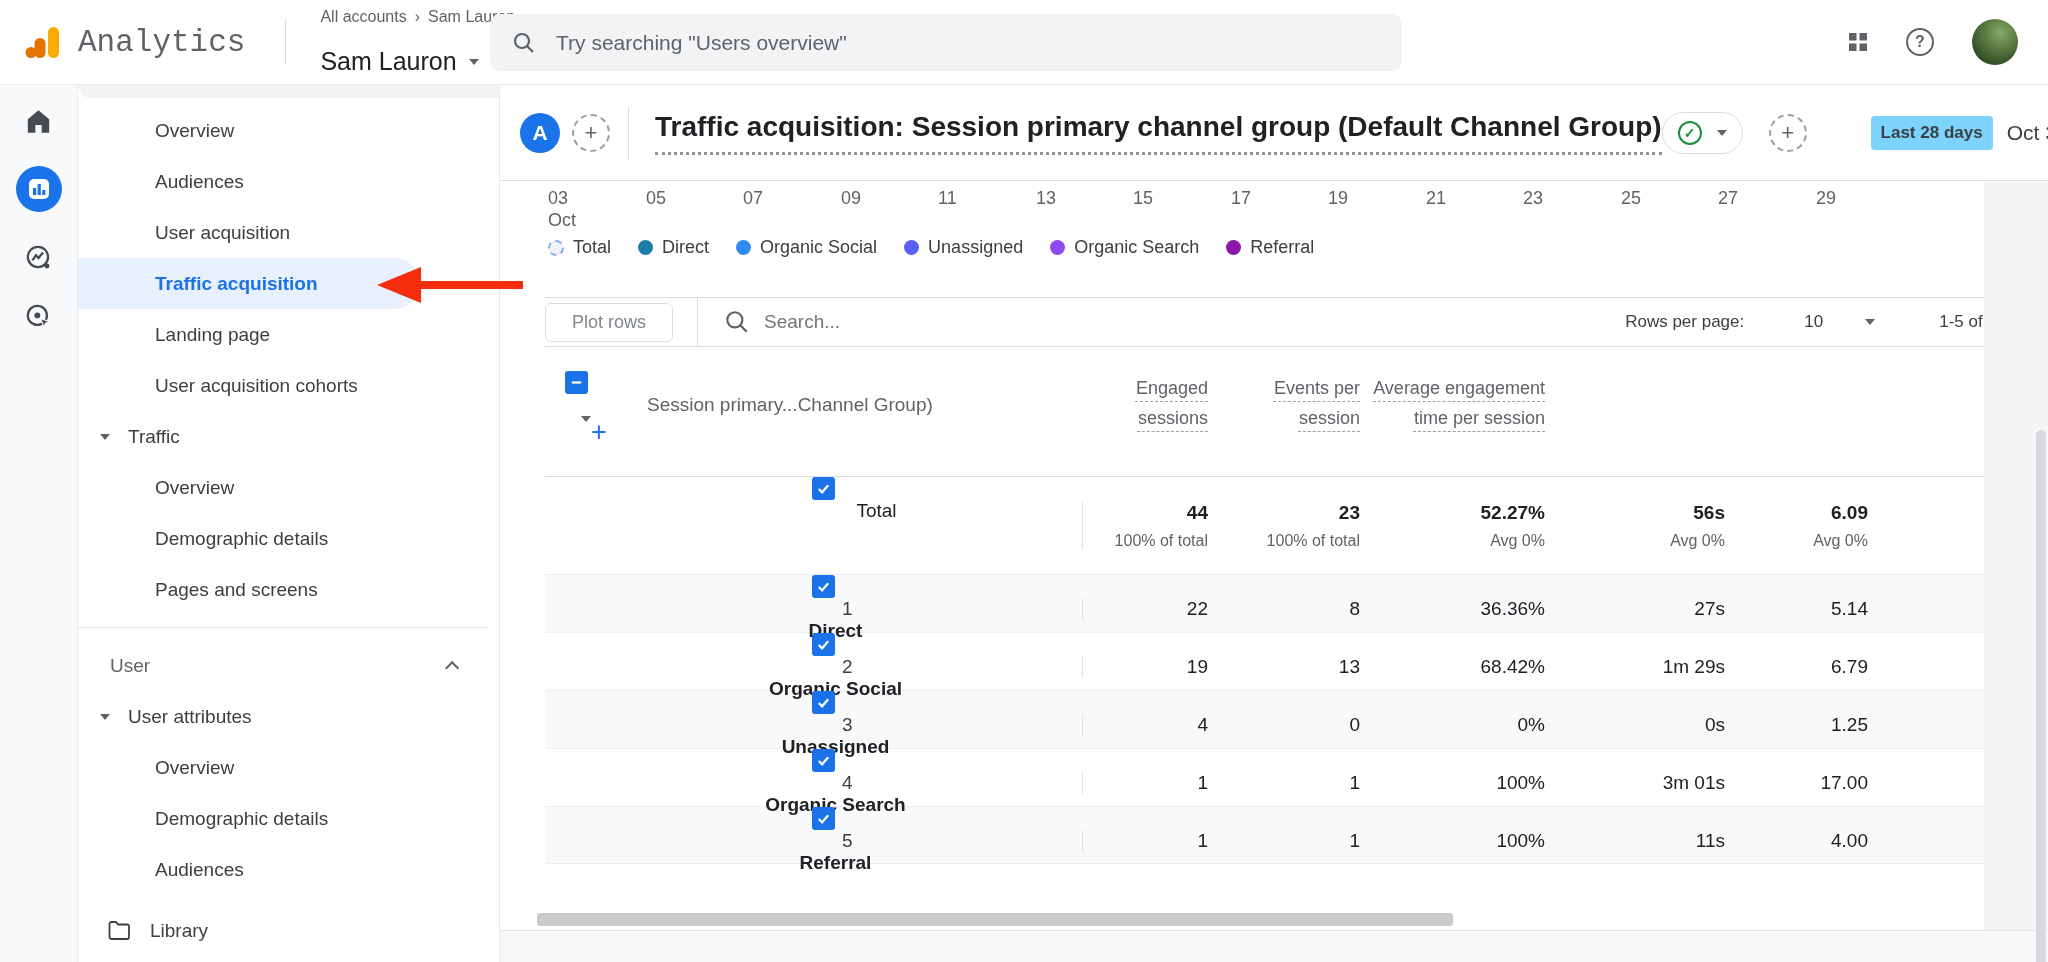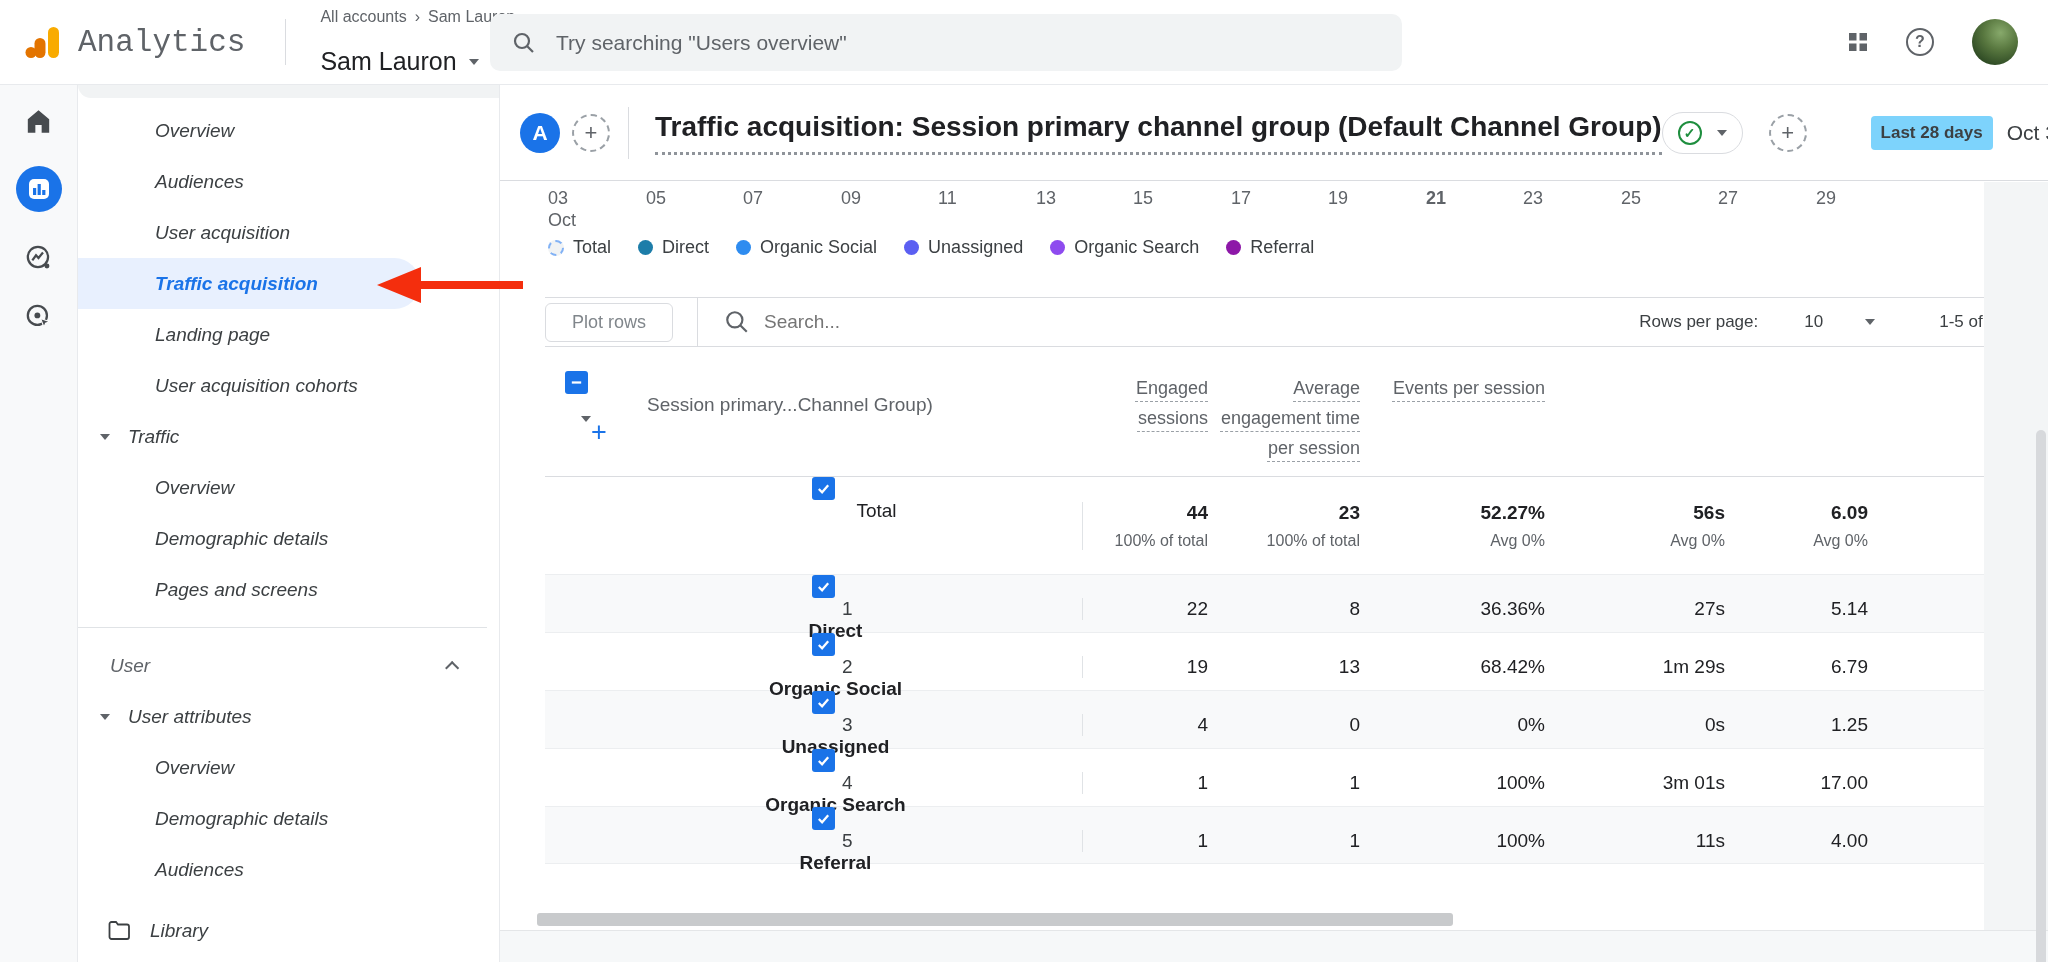--- a/index.html
+++ b/index.html
@@ -28,21 +28,21 @@
 
   
   .page { display:flex; height:877px; }
 
   .icon-rail { width:78px; background:#f8f9fa; border-right:1px solid #e8eaed;
     display:flex; flex-direction:column; align-items:center; padding-top:24px; gap:32px; flex:none; }
   .rail-active { width:46px; height:46px; border-radius:50%; background:#1a73e8;
     display:flex; align-items:center; justify-content:center; }
 
   .sidebar { width:422px; flex:none; background:#fff; border-right:1px solid #e8eaed;
-    position:relative; padding-top:20px;font-style:italic; }
+    position:relative; padding-top:20px; }
   .sidebar::before { content:""; position:absolute; top:0; left:0; right:0; height:13px;
     background:#f1f3f4; border-radius:0 0 0 14px; }
   .nav-item { height:51px; display:flex; align-items:center; font-size:19px; color:#3c4043; cursor:pointer; }
   .nav-item.lvl2 { padding-left:77px; }
   .nav-item.lvl1 { padding-left:22px; gap:18px; }
   .nav-item.active { background:#e8f0fe; border-radius:0 26px 26px 0; width:342px;
     color:#1a73e8; font-weight:bold; }
   .nav-item.active.lvl2 { padding-left:77px; }
   .nav-divider { height:1px; background:#e0e3e6; margin:12px 12px 12px 0; }
   .nav-section { height:51px; display:flex; align-items:center; justify-content:space-between;
@@ -85,21 +85,21 @@
   .controls-row { height:50px; border-top:1px solid #dadce0; border-bottom:1px solid #dadce0;
     display:flex; align-items:center; }
   .plot-rows-btn { border:1px solid #dadce0; border-radius:6px; background:#fff; color:#80868b;
     font-size:18px; padding:8px 26px; margin-right:24px; font-family:inherit; }
   .cr-divider { width:1px; height:50px; background:#dadce0; margin-right:26px; }
   .table-search { display:flex; align-items:center; gap:14px; }
   .table-search input { border:none; outline:none; font-size:19px; color:#5f6368; width:300px;
     font-family:inherit; background:transparent; }
   .controls-right { margin-left:auto; display:flex; align-items:center; padding-right:10px;
     font-size:17px; color:#3c4043; }
-  .rpp-value { margin-left:46px; }
+  .rpp-value { margin-left:60px; }
   .controls-right .tri-down { margin-left:42px; }
   .range-text { margin-left:64px; }
 
   .trow { display:grid; grid-template-columns:537px 126px 152px 185px 180px 143px 1fr; }
   .c-dim { display:flex; align-items:center; padding-left:20px;flex-direction:column; }
   .c-num { text-align:right; font-size:19px; color:#202124; }
   .first-num { border-left:1px solid #e0e3e6; }
   .thead { height:130px; border-bottom:1px solid #dadce0; }
   .thead .c-dim { align-items:flex-start; padding-top:24px; }
   .thead .c-num { padding-top:26px; font-size:18px; color:#5f6368; line-height:30px; }
@@ -301,21 +301,21 @@
     <div class="chart-strip">
       <span class="tick" style="left:48px;"><span>03</span><br><span>Oct</span></span>
       <span class="tick" style="left:146px;">05</span>
       <span class="tick" style="left:243px;">07</span>
       <span class="tick" style="left:341px;">09</span>
       <span class="tick" style="left:438px;">11</span>
       <span class="tick" style="left:536px;">13</span>
       <span class="tick" style="left:633px;">15</span>
       <span class="tick" style="left:731px;">17</span>
       <span class="tick" style="left:828px;">19</span>
-      <span class="tick" style="left:926px;font-weight:bold;">21</span>
+      <span class="tick" style="left:926px;">21</span>
       <span class="tick" style="left:1023px;">23</span>
       <span class="tick" style="left:1121px;">25</span>
       <span class="tick" style="left:1218px;">27</span>
       <span class="tick" style="left:1316px;">29</span>
 
       <div class="legend">
         <div class="legend-item">
           <span class="dot dashed" style="border-color: rgb(130, 178, 245);"></span>
           <span>Total</span>
           </div>
@@ -368,23 +368,23 @@
               <line x1="3" y1="8" x2="13" y2="8" stroke="#fff" stroke-width="2.4"></line>
               </svg>
             </span>
           <span class="dim-label">Session primary...Channel Group)</span>
           <span class="tri-down small"></span>
           <span class="blue-plus">+</span>
         </div>
         <div class="c-num">
           <span class="du">Engaged sessions</span></div>
         <div class="c-num">
+          <span class="du">Events per session</span></div>
+        <div class="c-num">
           <span class="du">Average engagement time per session</span></div>
-        <div class="c-num">
-          <span class="du">Events per session</span></div>
         <div></div>
       </div>
 
       <div class="trow total-row">
         <div class="c-dim">
           <span class="cbx">
             <svg width="15" height="15" viewBox="0 0 16 16">
               <path d="M3 8.5 L6.5 12 L13 4.5" fill="none" stroke="#fff" stroke-width="2.4"></path>
               </svg>
             </span>

